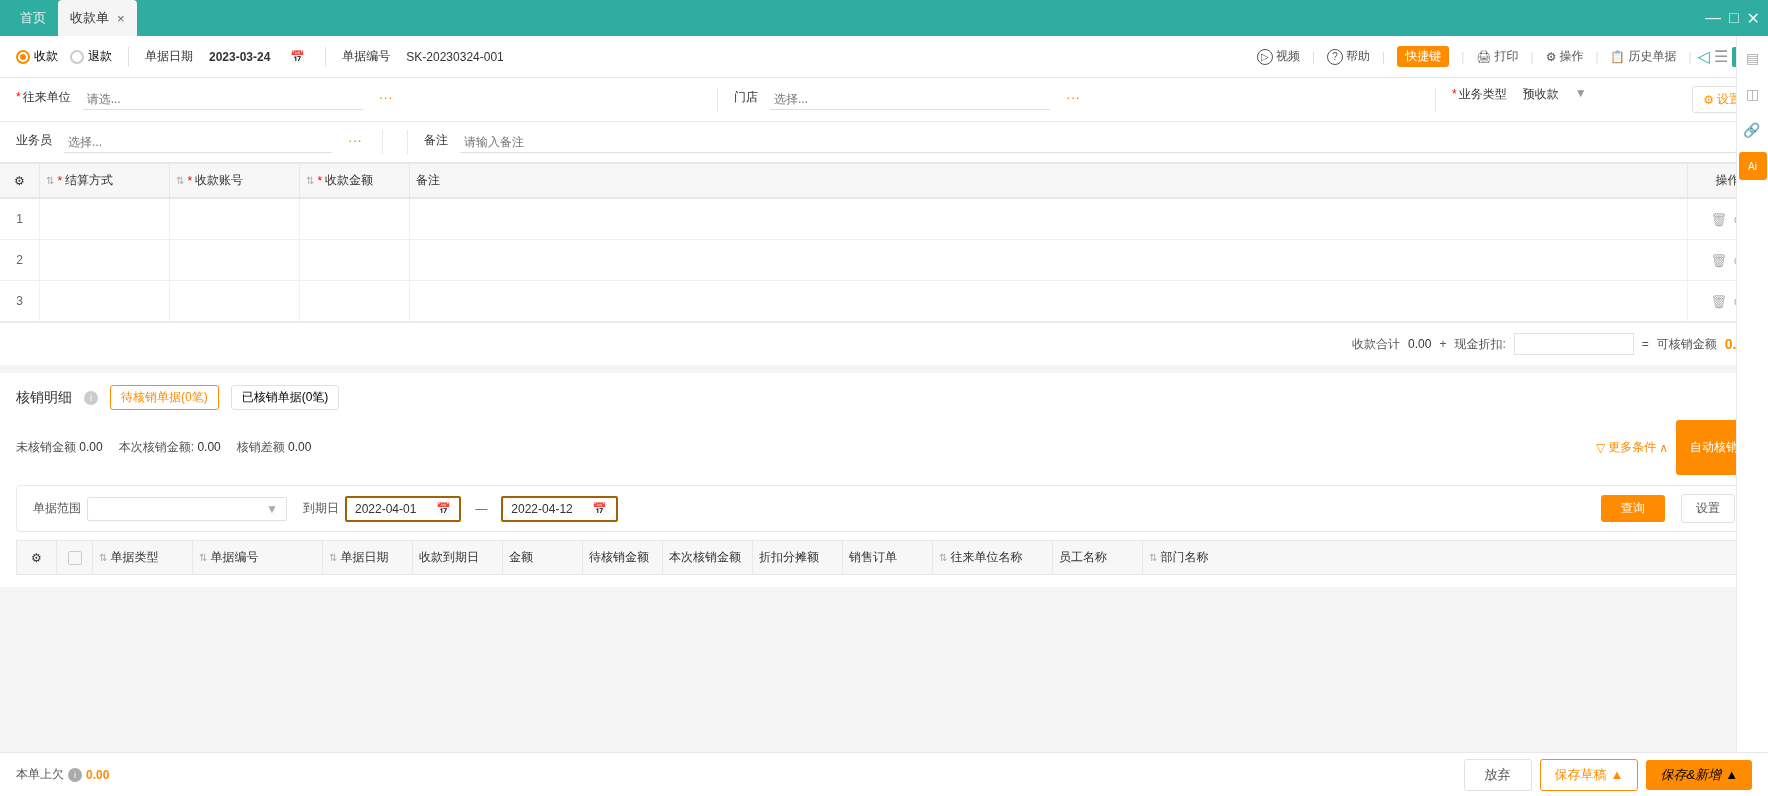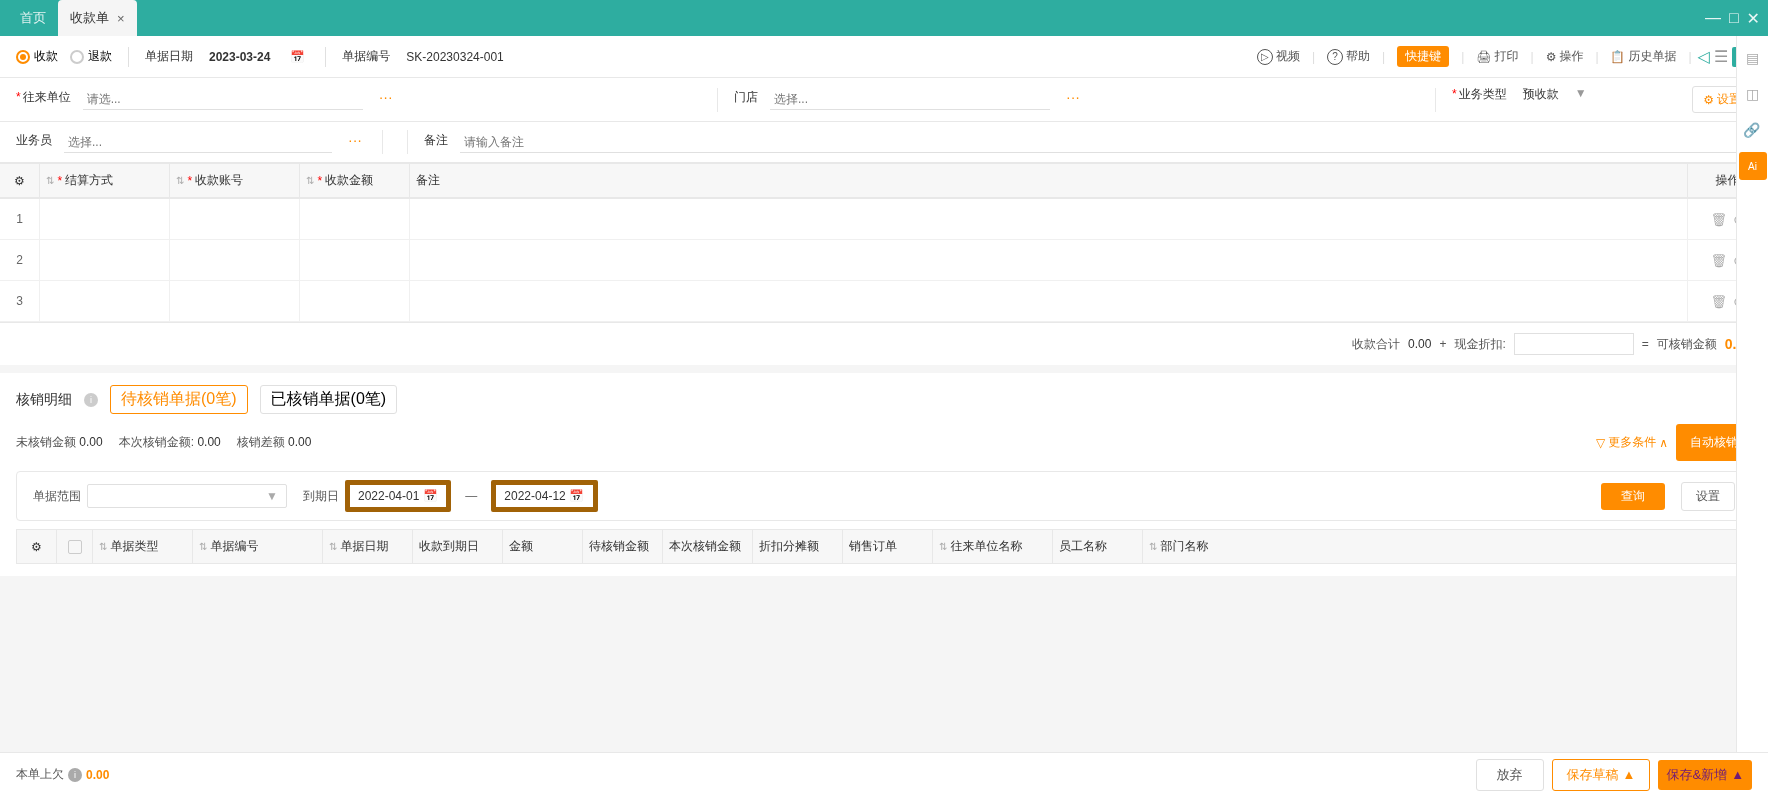--- a/index.html
+++ b/index.html
@@ -74,37 +74,37 @@
     .summary-value { color: #333; font-weight: 500; }
     .summary-input { border: 1px solid #e0e0e0; padding: 3px 8px; width: 120px; font-size: 12px; outline: none; }
     .summary-equal { color: #555; }
     .summary-result { color: #ff8c00; font-weight: 600; font-size: 14px; }
 
     
     .verify-section { background: white; margin-top: 8px; padding: 12px 16px; }
     .verify-title-row { display: flex; align-items: center; gap: 12px; margin-bottom: 10px; }
     .verify-title { font-size: 14px; font-weight: 400; color: #333; }
     .info-icon { width: 14px; height: 14px; border-radius: 50%; background: #ccc; color: white; display: flex; align-items: center; justify-content: center; font-size: 9px; cursor: pointer; }
-    .tab-btn { padding: 3px 10px; border: 1px solid #e0e0e0; border-radius: 3px; font-size: 16px; cursor: pointer; background: white; }
+    .tab-btn { padding: 3px 10px; border: 1px solid #e0e0e0; border-radius: 3px; font-size: 12px; cursor: pointer; background: white; }
     .tab-btn.active { color: #ff8c00; border-color: #ff8c00; }
     .tab-count { color: #ff8c00; }
 
     .verify-stats { display: flex; align-items: center; gap: 16px; margin-bottom: 10px; }
     .stat-item { font-size: 12px; color: #555; }
     .stat-val { color: #333; font-weight: 500; }
     .filter-right { display: flex; align-items: center; gap: 8px; }
-    .auto-btn { background: #ff8c00; color: white; border: none; padding: 10px 14px; border-radius: 3px; font-size: 12px; cursor: pointer; }
+    .auto-btn { background: #ff8c00; color: white; border: none; padding: 19px 14px; border-radius: 3px; font-size: 12px; cursor: pointer; }
     .more-cond { color: #ff8c00; font-size: 12px; cursor: pointer; display: flex; align-items: center; gap: 3px; }
 
     
     .query-row { display: flex; align-items: center; padding: 8px 0; gap: 16px; border: 1px solid #e8e8e8; padding: 8px 16px; border-radius: 4px; margin-bottom: 8px; }
     .query-field { display: flex; align-items: center; gap: 6px; }
     .query-label { font-size: 12px; color: #555; white-space: nowrap; }
     .query-select { border: 1px solid #e0e0e0; padding: 4px 8px; font-size: 12px; min-width: 160px; color: #333; display: flex; align-items: center; justify-content: space-between; cursor: pointer; border-radius: 2px; }
-    .query-date { border: 5px solid #a16207; padding: 4px 8px; font-size: 12px; color: #333; border-radius: 2px; display: flex; align-items: flex-start; gap: 4px; }
+    .query-date { border: 2px solid #a16207; padding: 4px 8px; font-size: 12px; color: #333; border-radius: 2px; display: flex; align-items: flex-start; gap: 20px; }
     .date-range-sep { color: #666; padding: 0 8px; }
     .query-spacer { flex: 1; }
     .query-btn { background: #ff8c00; color: white; border: none; padding: 5px 20px; border-radius: 3px; font-size: 12px; cursor: pointer; }
     .settings-outline-btn { background: white; color: #555; border: 1px solid #e0e0e0; padding: 5px 14px; border-radius: 3px; font-size: 12px; cursor: pointer; }
 
     
     .verify-table-header { display: flex; background: #f7f7f7; border: 1px solid #e8e8e8; }
     .vth { padding: 8px 6px; font-size: 12px; color: #333; border-right: 1px solid #e8e8e8; display: flex; align-items: center; gap: 3px; flex-shrink: 0; }
     .vth-settings { width: 40px; justify-content: center; }
     .vth-check { width: 36px; justify-content: center; }
@@ -121,21 +121,21 @@
     .vth-staff { width: 90px; }
     .vth-dept { width: 90px; flex: 1; }
     .checkbox-box { width: 14px; height: 14px; border: 1px solid #ccc; border-radius: 2px; cursor: pointer; }
 
     
     .bottom-bar { position: fixed; bottom: 0; left: 0; right: 0; background: white; border-top: 1px solid #e8e8e8; padding: 8px 16px; display: flex; align-items: center; height: 44px; z-index: 100; }
     .bottom-info { font-size: 12px; color: #555; display: flex; align-items: center; gap: 4px; }
     .bottom-spacer { flex: 1; }
     .btn-abandon { background: white; color: #555; border: 1px solid #e0e0e0; padding: 6px 20px; border-radius: 3px; font-size: 13px; cursor: pointer; margin-right: 8px; }
     .btn-draft { background: white; color: #ff8c00; border: 1px solid #ff8c00; padding: 6px 14px; border-radius: 3px; font-size: 13px; cursor: pointer; display: flex; align-items: center; gap: 4px; margin-right: 8px; }
-    .btn-save { background: #ff8c00; color: #701a75; border: none; padding: 6px 8px; border-radius: 3px; font-size: 13px; cursor: pointer; display: flex; align-items: center; gap: 4px; }
+    .btn-save { background: #ff8c00; color: #000000; border: none; padding: 6px 14px; border-radius: 3px; font-size: 13px; cursor: pointer; display: flex; align-items: center; gap: 4px; font-style: italic; }
 
     
     .right-sidebar { position: fixed; right: 0; top: 36px; width: 32px; background: white; border-left: 1px solid #e8e8e8; display: flex; flex-direction: column; align-items: center; gap: 8px; padding: 8px 0; z-index: 50; height: calc(796px - 36px); }
     .sidebar-icon { width: 28px; height: 28px; display: flex; align-items: center; justify-content: center; cursor: pointer; color: #aaa; font-size: 14px; border-radius: 3px; }
     .sidebar-icon.active { background: #ff8c00; color: white; }
 
     .ai-badge { background: #ff8c00; color: white; font-size: 10px; padding: 2px 4px; border-radius: 3px; }
   </style>
 </head>
 <body>

